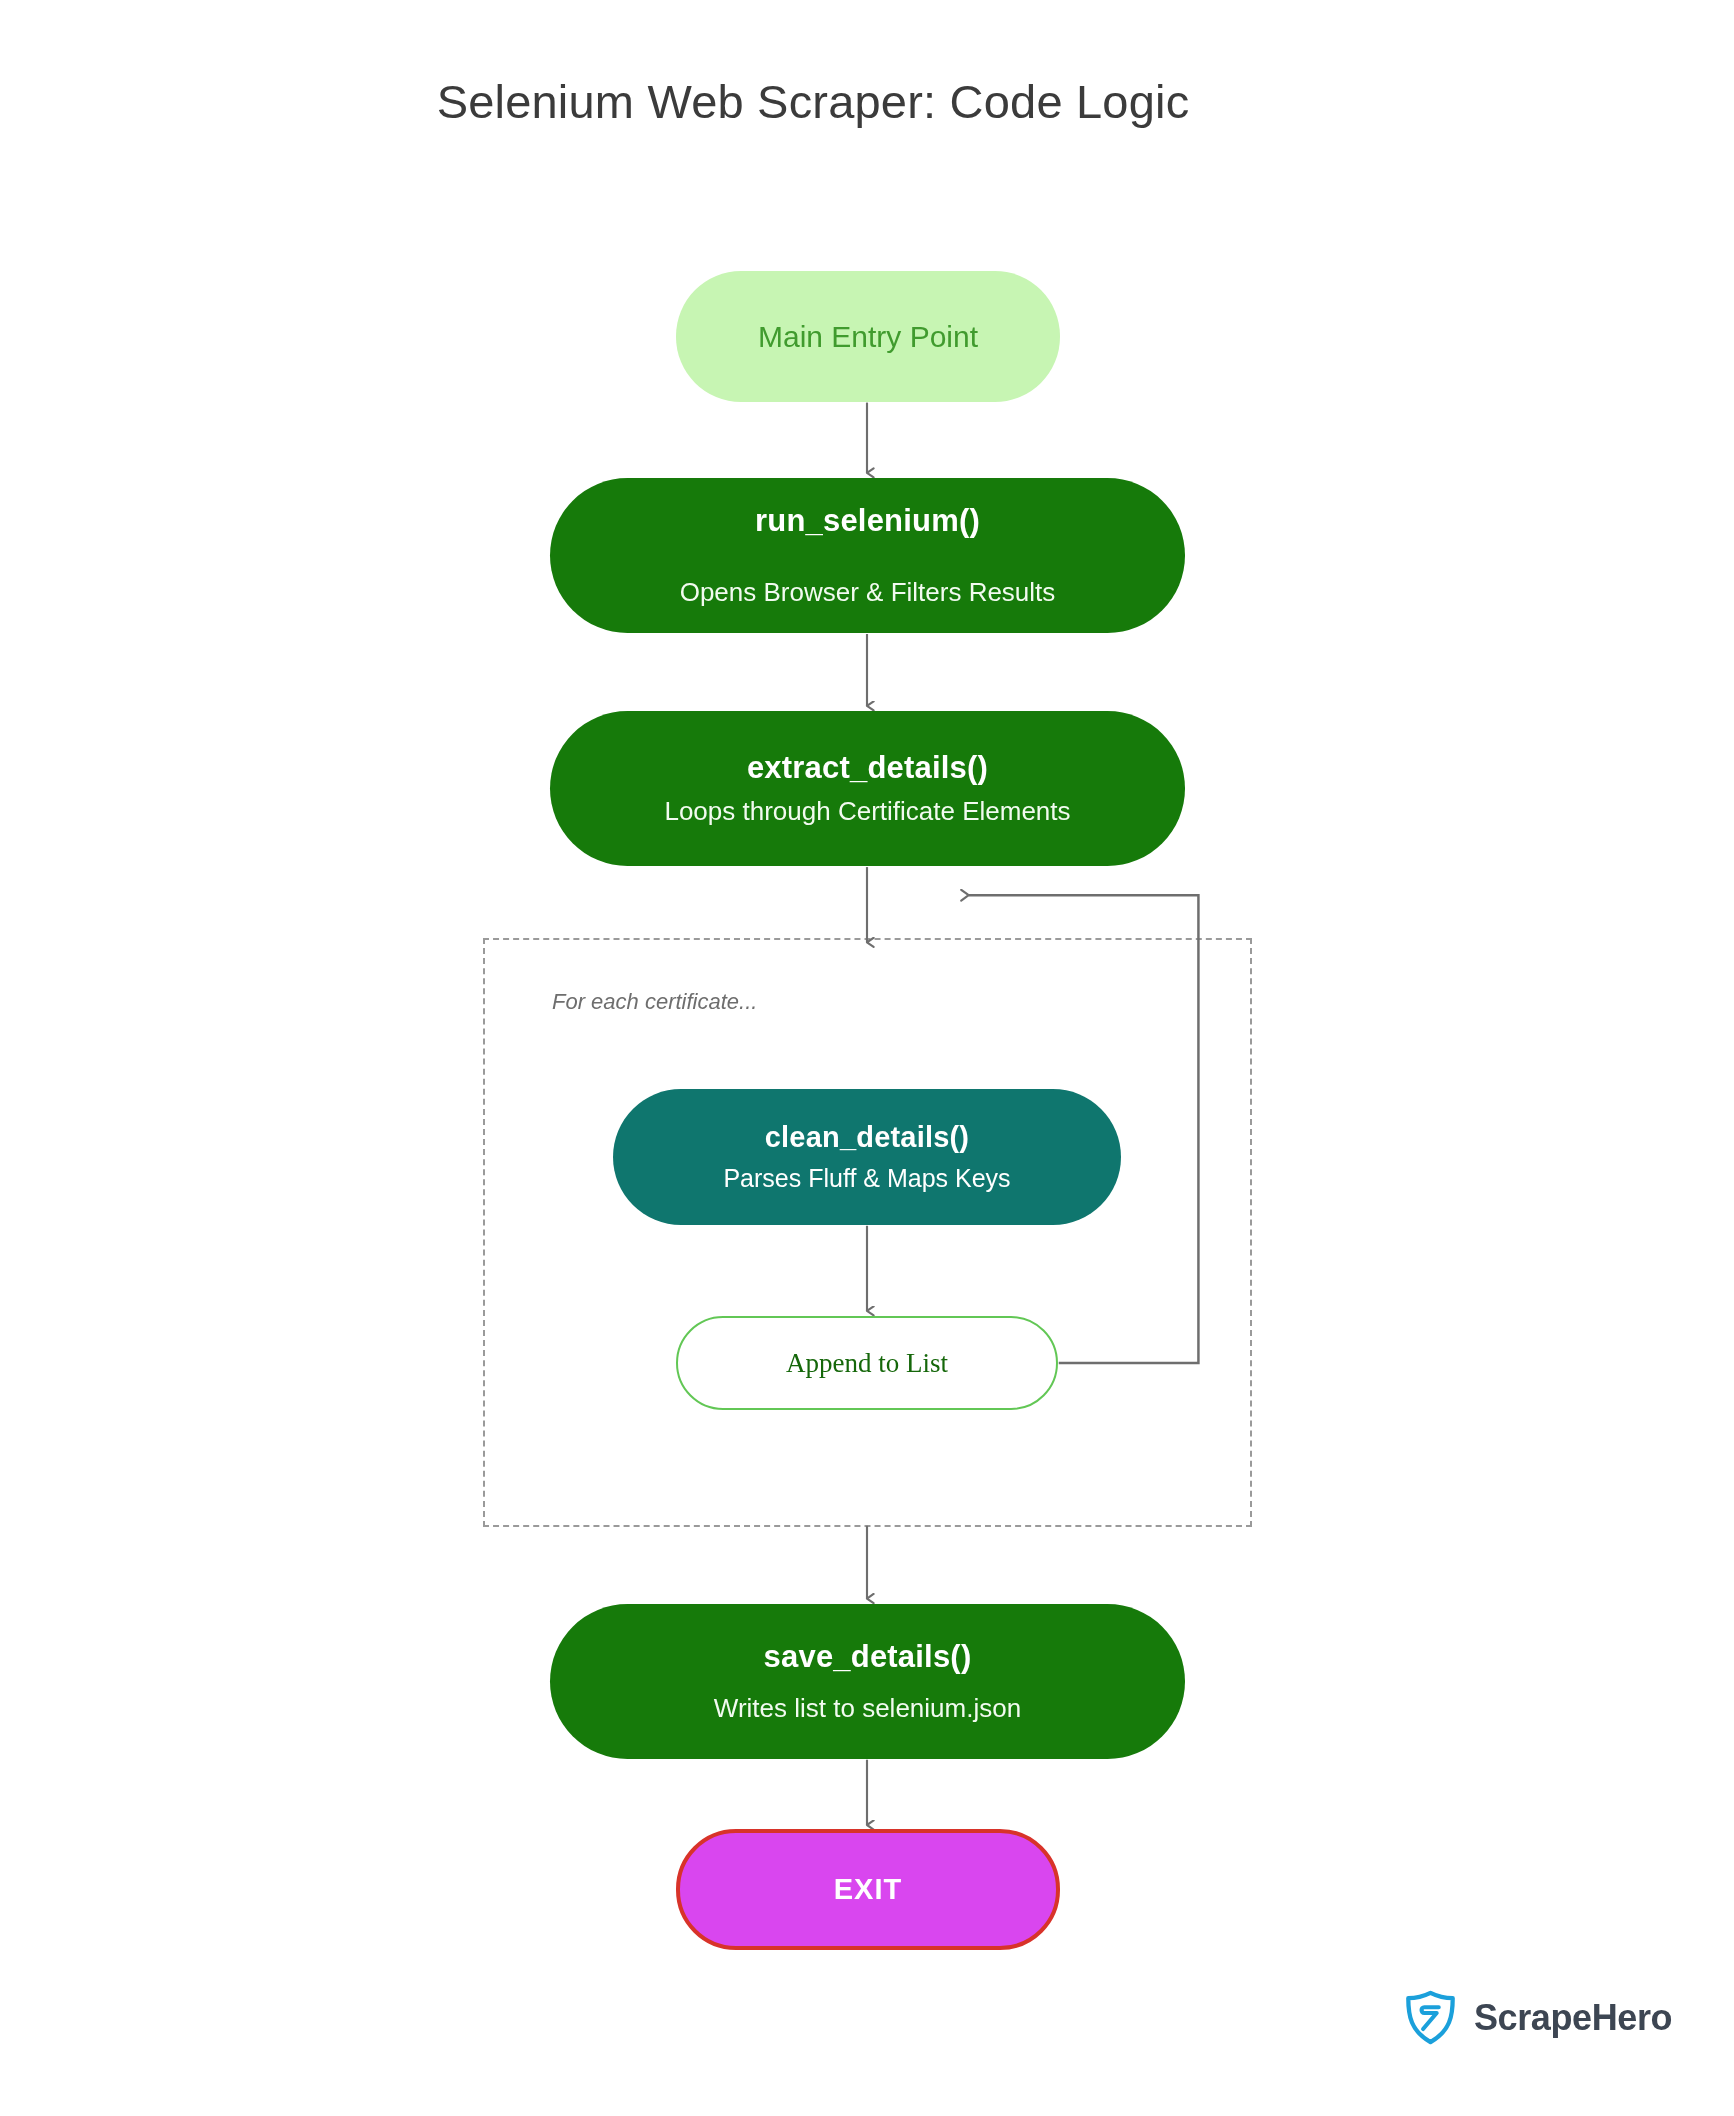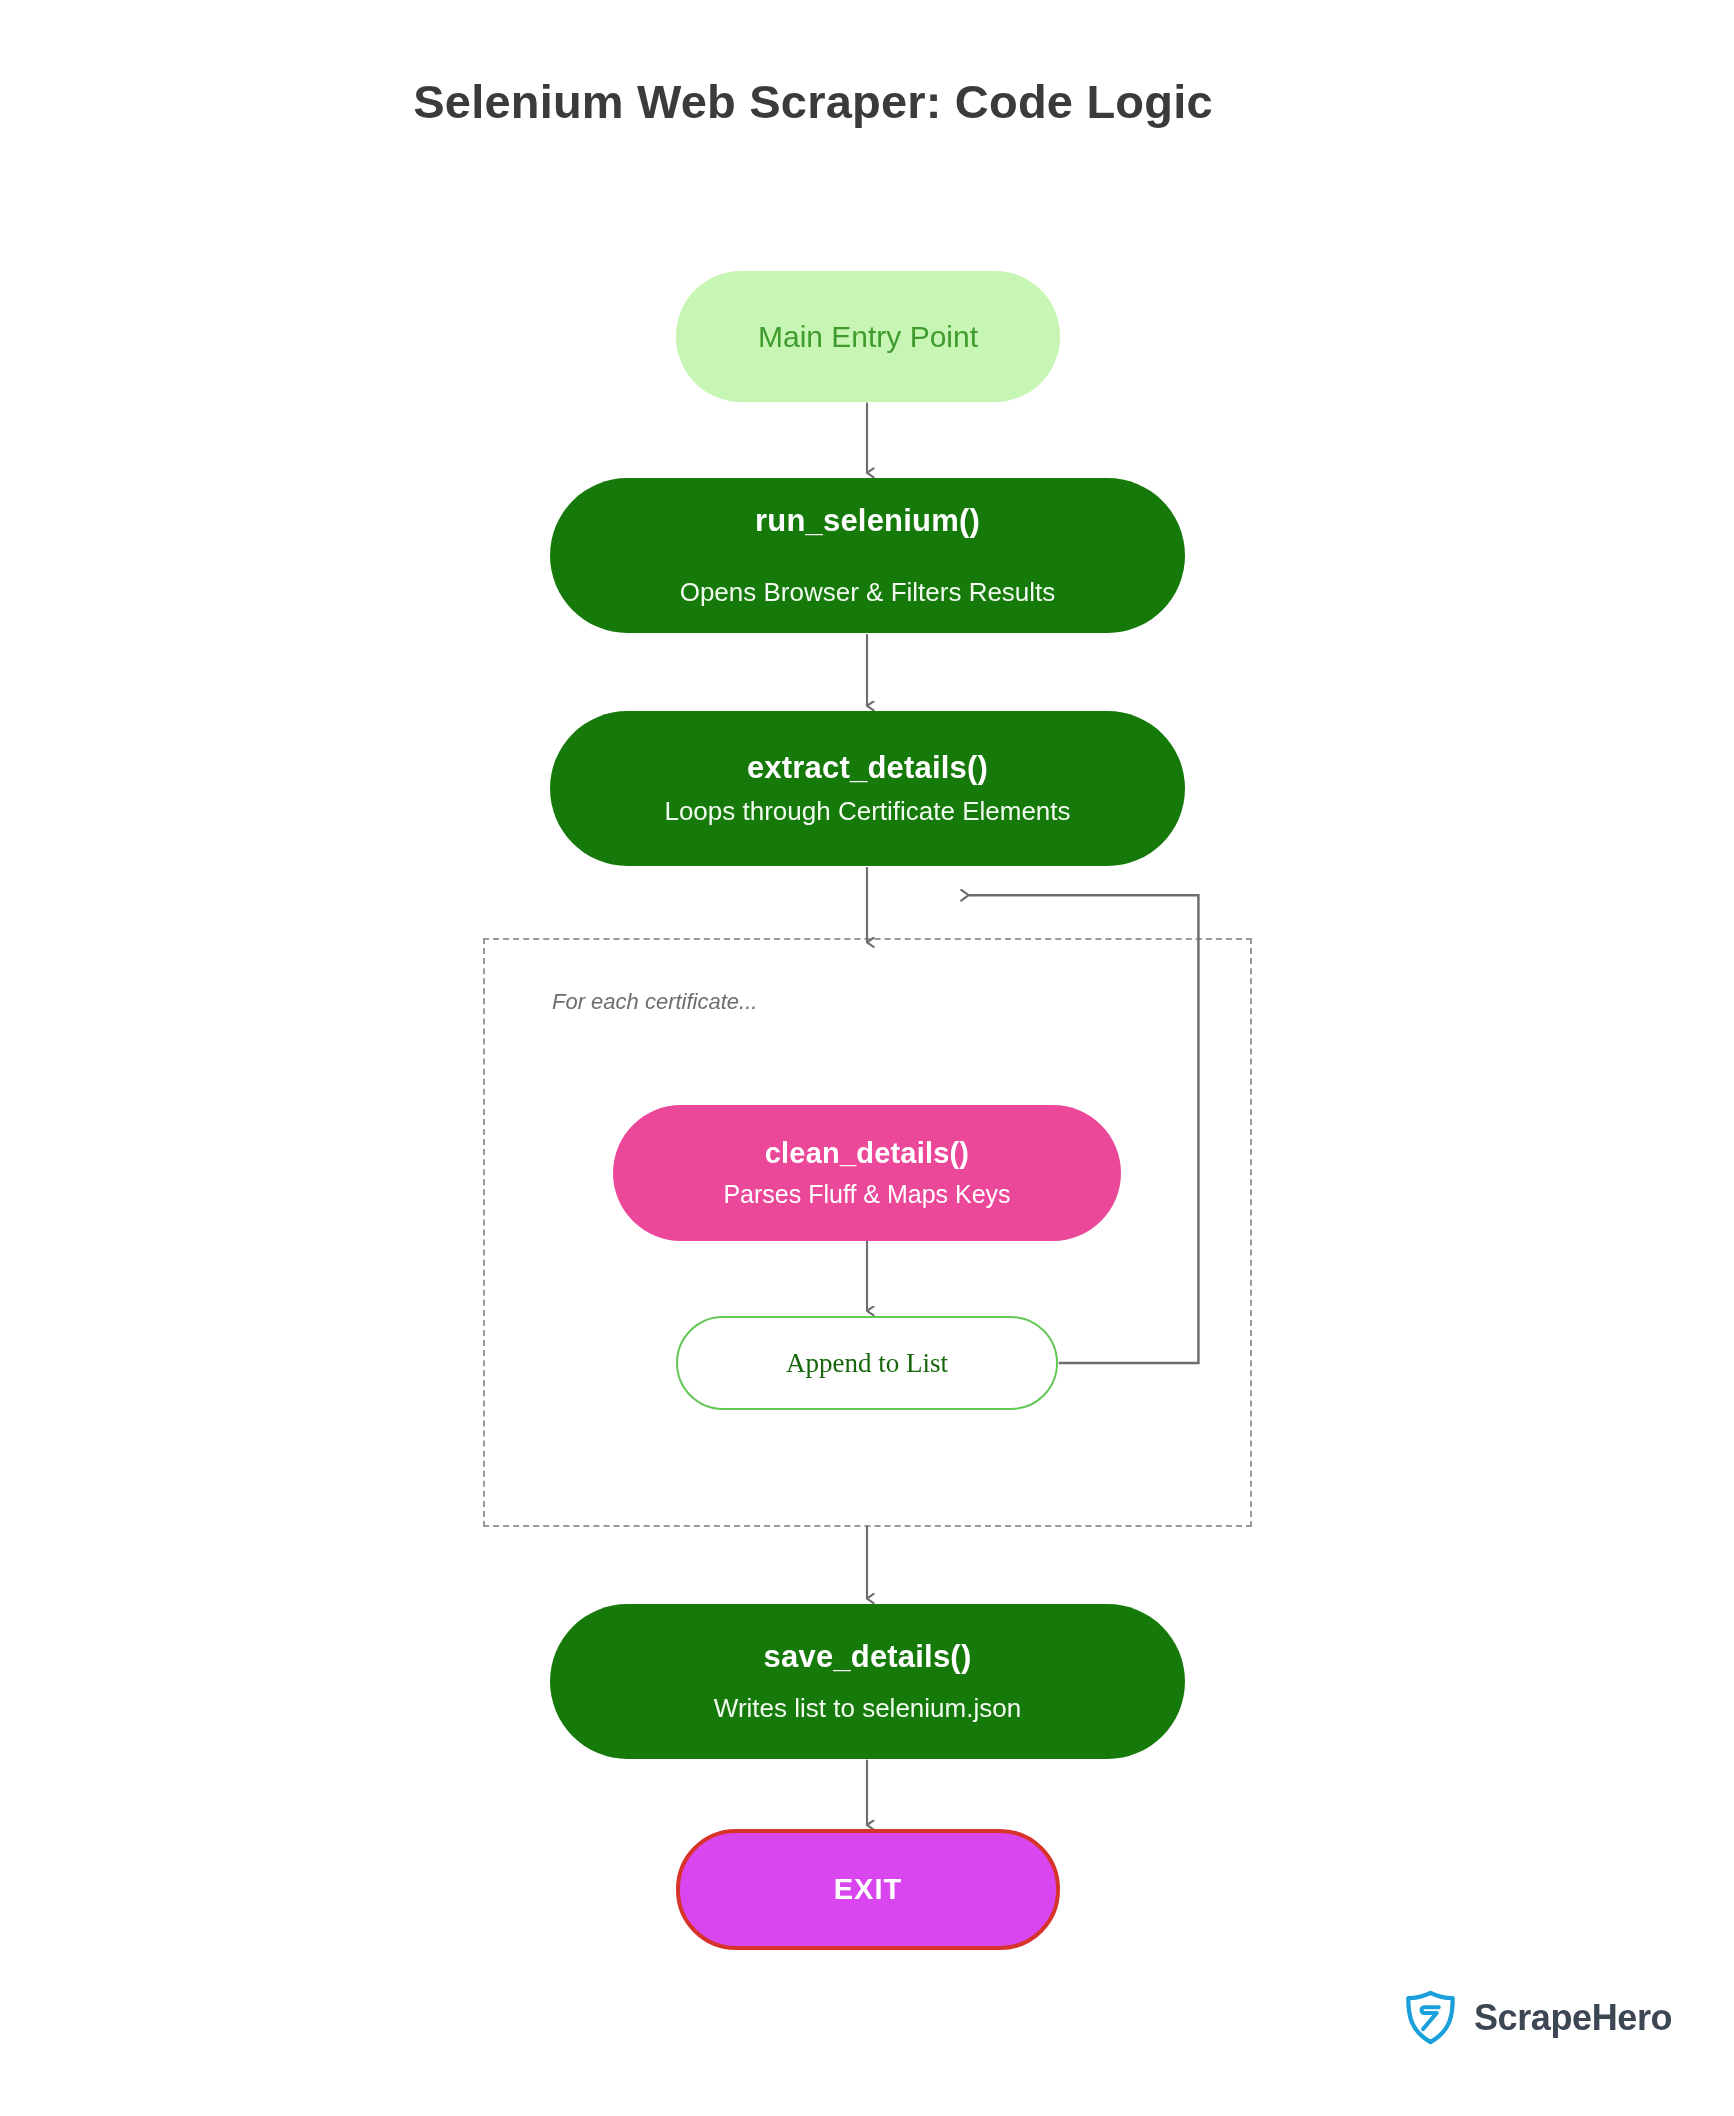--- a/index.html
+++ b/index.html
@@ -20,21 +20,21 @@
   }
 
   
   .page-title {
     position: absolute;
     left: 0;
     top: 74px;
     width: 1626px;
     text-align: center;
     font-size: 47px;
-    font-weight: 700;
+    font-weight: 400;
     color: #3b3b3b;
     letter-spacing: 0.2px;
   }
 
   
   .node {
     position: absolute;
     box-sizing: border-box;
     display: flex;
     flex-direction: column;
@@ -84,22 +84,21 @@
   #node-extract-details { top: 711px; }
   #node-save-details { top: 1604px; gap: 8px; }
 
   
   .node-clean {
     left: 613px;
     top: 1089px;
     width: 508px;
     height: 136px;
     border-radius: 68px;
-    background: #ec4899;
-    margin-top: 16px;
+    background: #0f766e;
   }
   .node-clean .n-title {
     font-size: 29px;
     font-weight: 700;
     color: #ffffff;
     letter-spacing: 0.2px;
   }
   .node-clean .n-sub {
     font-size: 25px;
     font-weight: 400;

